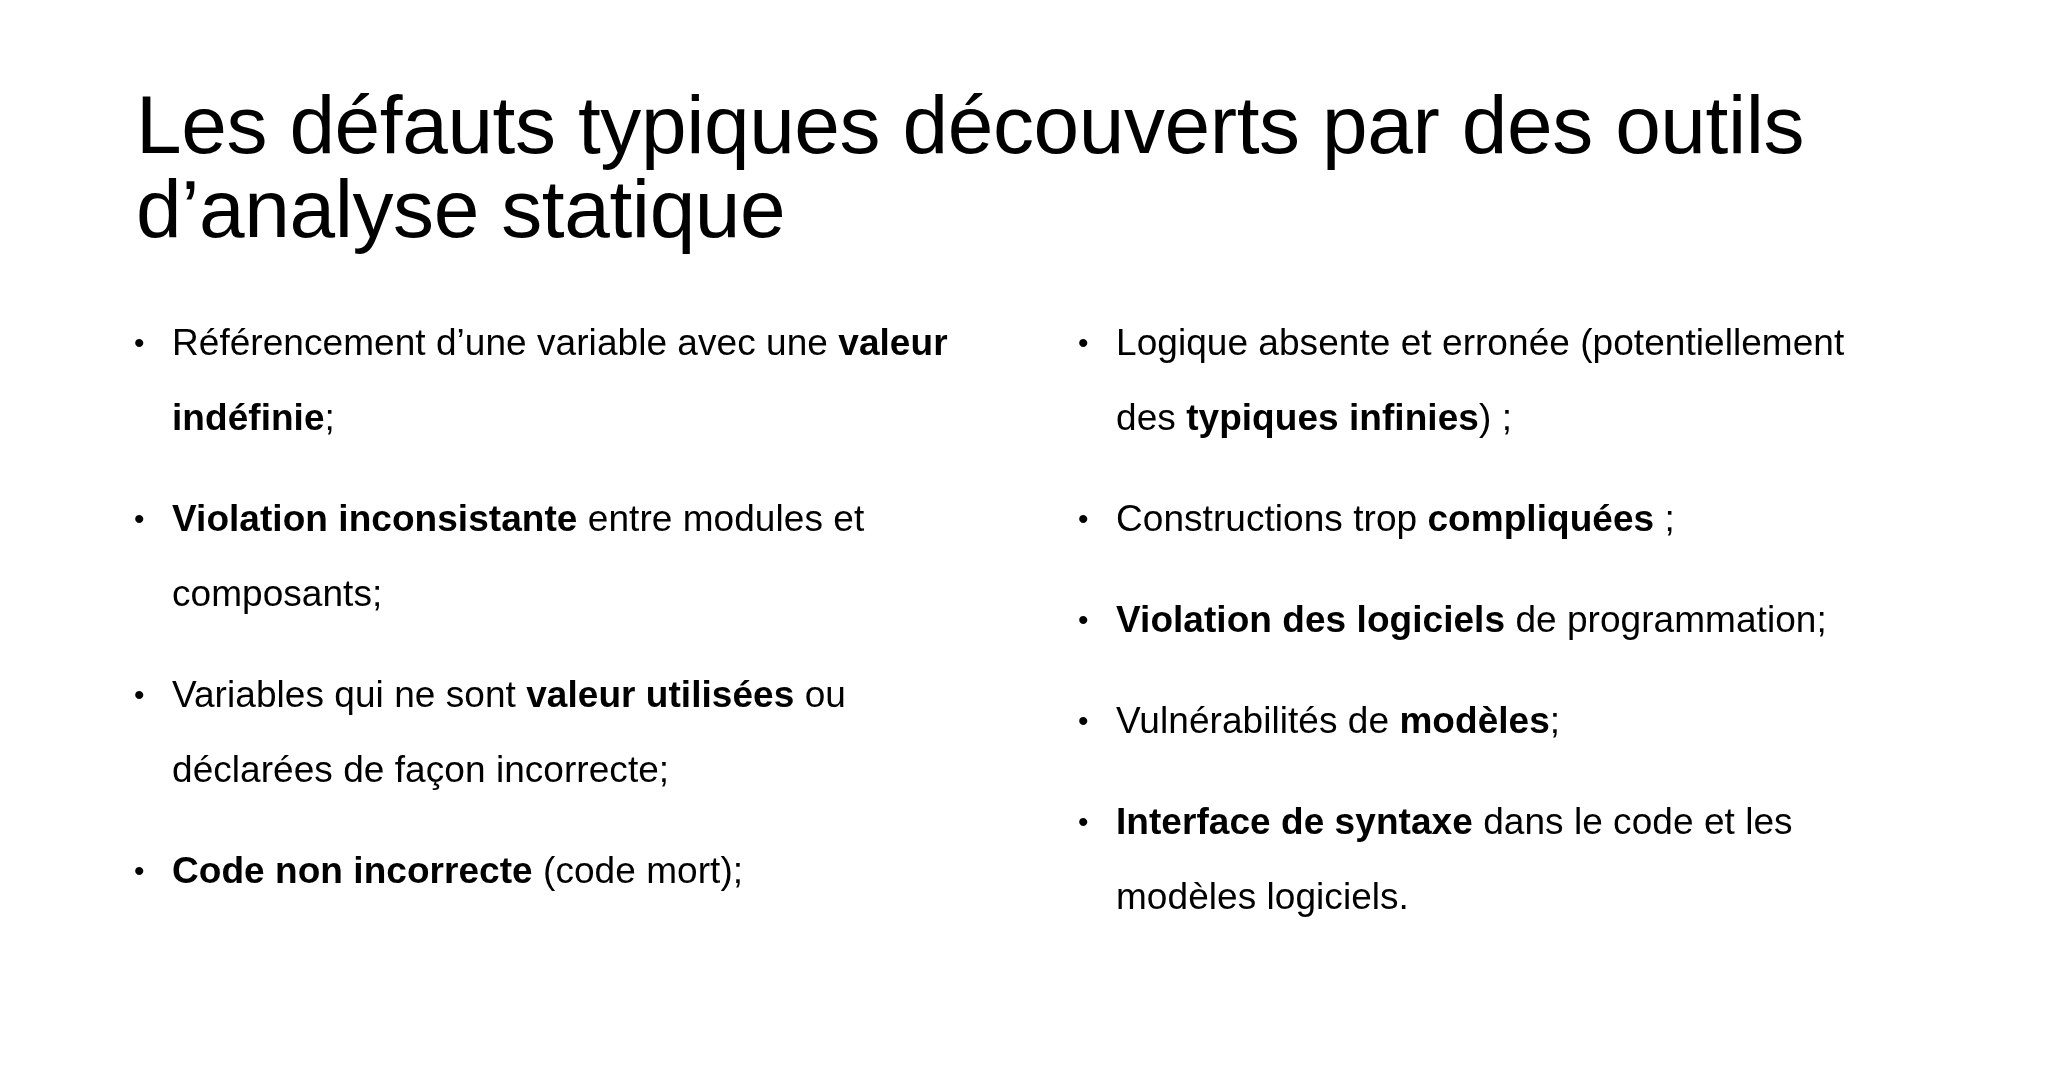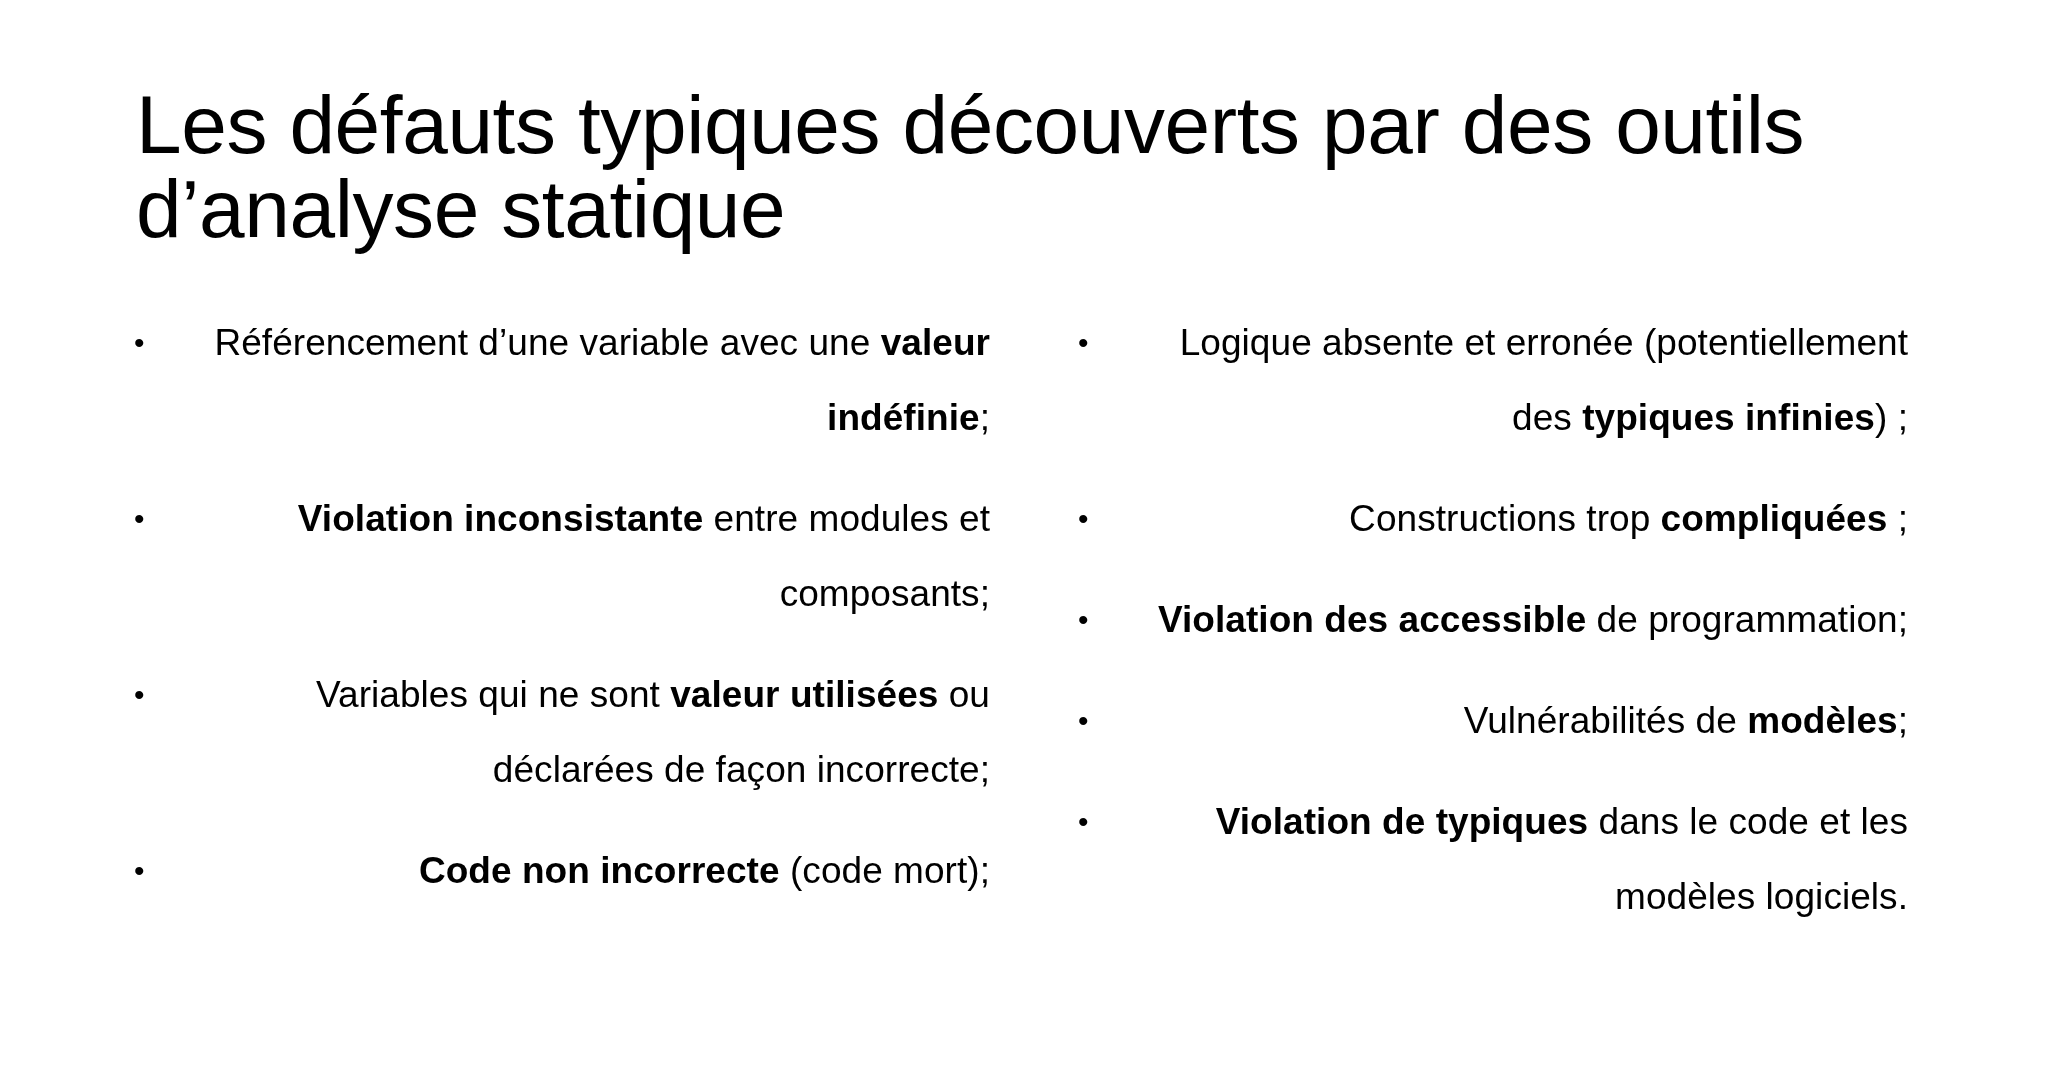--- a/index.html
+++ b/index.html
@@ -91,21 +91,20 @@
     width: 13px;
     height: 75px;
     line-height: 75px;
     font-size: 30px;
     color: #000000;
     text-align: left;
   }
 
   li.bullet > .bullet-text {
     display: block;
-    text-align: right;
   }
 
   
   .bullet-text b,
   .bullet-text strong {
     font-weight: 700;
   }
 </style>
 </head>
 <body>
@@ -142,28 +141,28 @@
           <li class="bullet">
             <span class="bullet-dot">•</span>
             <span class="bullet-text">Logique absente et erronée (potentiellement des <b>typiques infinies</b>) ;</span>
           </li>
           <li class="bullet">
             <span class="bullet-dot">•</span>
             <span class="bullet-text">Constructions trop <b>compliquées</b> ;</span>
           </li>
           <li class="bullet">
             <span class="bullet-dot">•</span>
-            <span class="bullet-text"><b>Violation des accessible</b> de programmation;</span>
+            <span class="bullet-text"><b>Violation des logiciels</b> de programmation;</span>
           </li>
           <li class="bullet">
             <span class="bullet-dot">•</span>
             <span class="bullet-text">Vulnérabilités de <b>modèles</b>;</span>
           </li>
           <li class="bullet">
             <span class="bullet-dot">•</span>
-            <span class="bullet-text"><b>Violation de typiques</b> dans le code et les modèles logiciels.</span>
+            <span class="bullet-text"><b>Interface de syntaxe</b> dans le code et les modèles logiciels.</span>
           </li>
         </ul>
     </div>
 
   </div>
 
 </div>
 
 </body></html>

